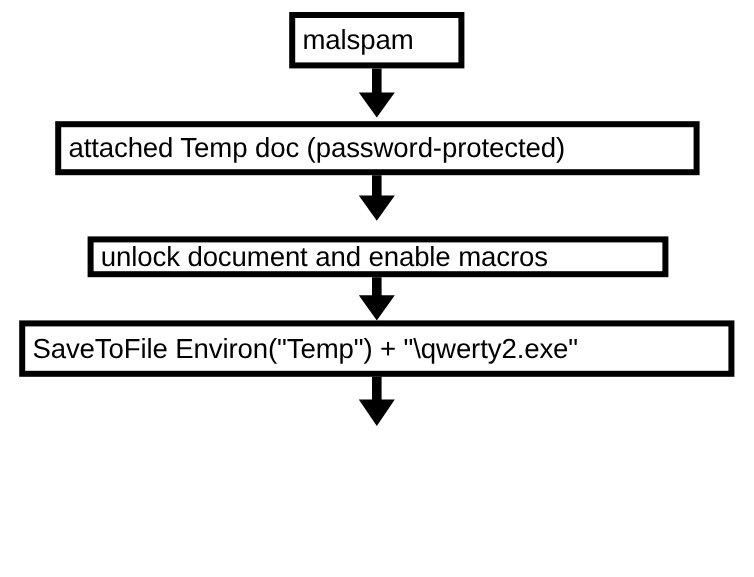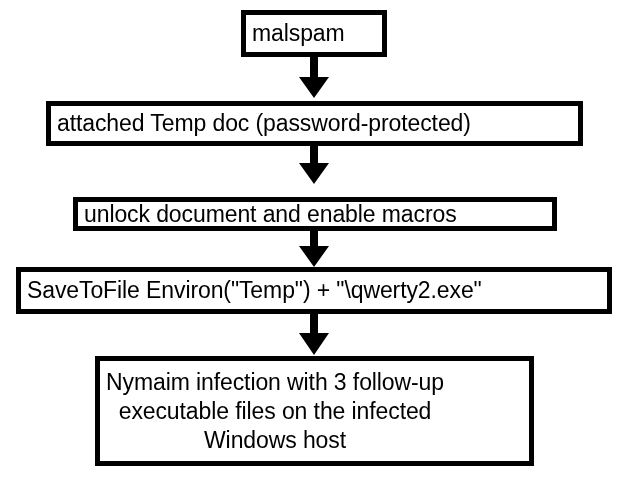--- a/index.html
+++ b/index.html
@@ -83,19 +83,14 @@
   </svg>
 
   <div class="node node-4">
     <span>SaveToFile Environ("Temp") + "\qwerty2.exe"</span>
   </div>
 
   <svg class="arrow" width="628" height="481" viewBox="0 0 628 481" aria-hidden="true">
     <path d="M310 314 L318 314 L318 333 L329 333 L314 355 L299 333 L310 333 Z"></path>
   </svg>
 
-  <div class="node node-5">
-    <span>Nymaim infection with 3 follow-up
-executable files on the infected
-Windows host</span>
-  </div>
 
 </div>
 
 </body></html>

